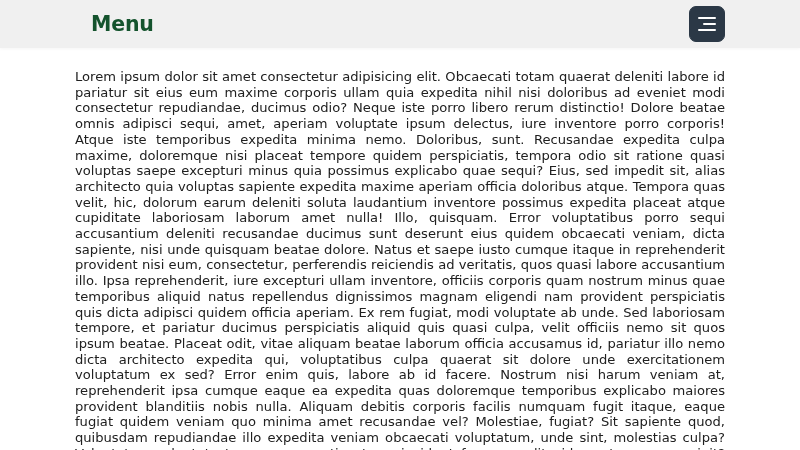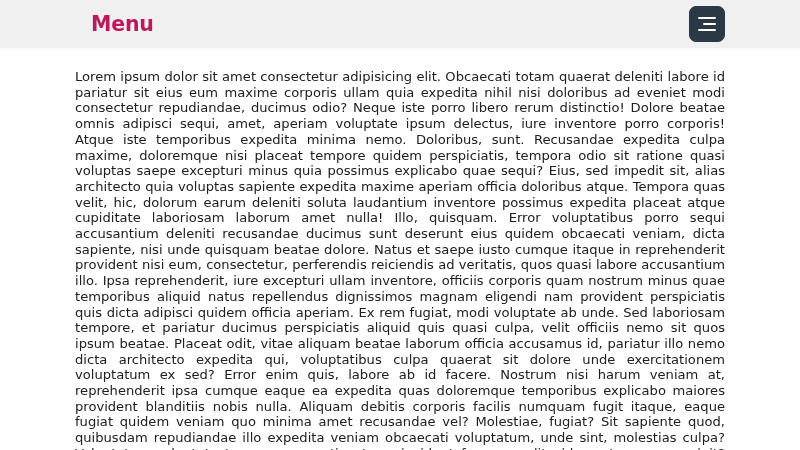--- a/index.html
+++ b/index.html
@@ -22,21 +22,21 @@
     box-shadow: 0 1px 3px rgba(0,0,0,0.045);
     display: flex;
     align-items: center;
     box-sizing: border-box;
     padding: 0 75px 0 91px;
   }
 
   .navbar-brand {
     font-size: 20.5px;
     font-weight: 700;
-    color: #be185d;
+    color: #14532d;
     letter-spacing: -0.2px;
     line-height: 1;
     white-space: nowrap;
     margin: 0;
   }
 
   .navbar-spacer {
     flex: 1 1 auto;
   }
 

